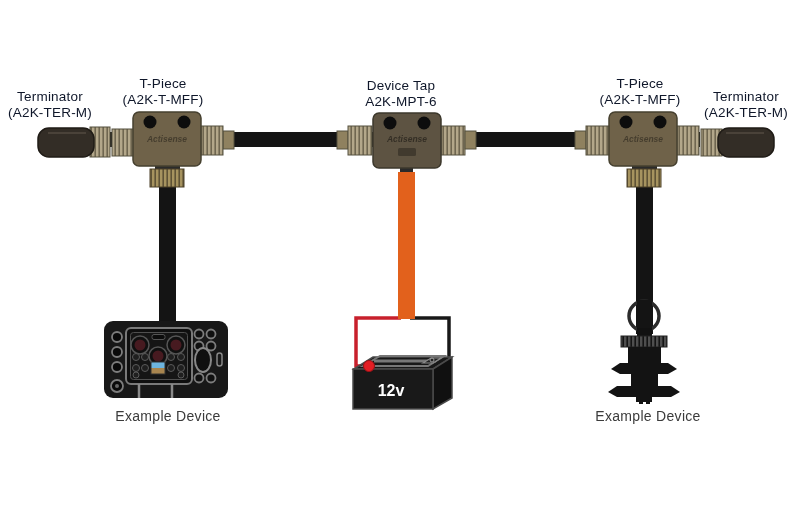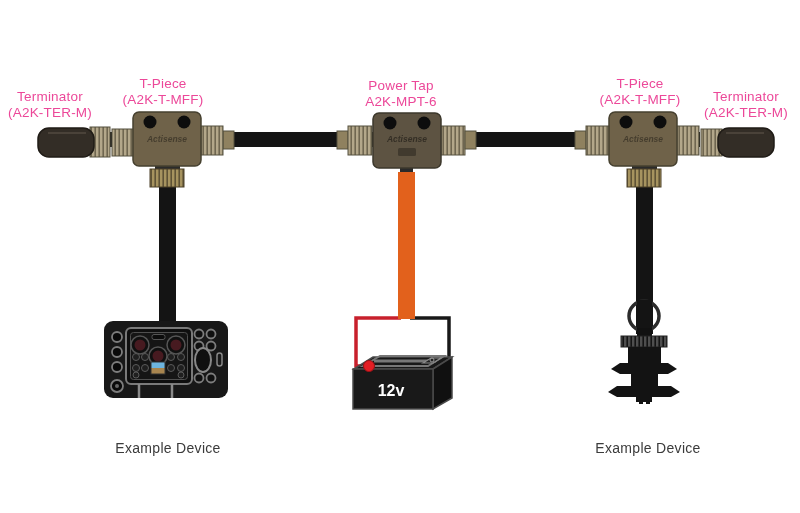--- a/index.html
+++ b/index.html
@@ -9,34 +9,33 @@
     height: 513px;
     background: #ffffff;
     font-family: "Liberation Sans", sans-serif;
     overflow: hidden;
   }
   .stage svg { position: absolute; left: 0; top: 0; }
   .lbl {
     position: absolute;
     transform: translateX(-50%);
     text-align: center;
-    color: #ec4899;
+    color: #0f172a;
     font-size: 13.5px;
     line-height: 16px;
     white-space: nowrap;
     letter-spacing: 0.2px;
   }
   .caption {
     position: absolute;
     transform: translateX(-50%);
     color: #3b3b3b;
     font-size: 14px;
     white-space: nowrap;
     letter-spacing: 0.3px;
-    margin-top: 32px;
   }
   .brand-text {
     font-family: "Liberation Sans", sans-serif;
     font-size: 8.5px;
     font-style: italic;
     font-weight: bold;
   }
   .battery-label {
     font-family: "Liberation Sans", sans-serif;
     font-size: 16px;
@@ -211,21 +210,21 @@
     <div>Terminator</div>
     <div>(A2K-TER-M)</div>
   </div>
 
   <div class="lbl" style="left:163px; top:76px;">
     <div>T-Piece</div>
     <div>(A2K-T-MFF)</div>
   </div>
 
   <div class="lbl" style="left:401px; top:78px;">
-    <div>Power Tap</div>
+    <div>Device Tap</div>
     <div>A2K-MPT-6</div>
   </div>
 
   <div class="lbl" style="left:640px; top:76px;">
     <div>T-Piece</div>
     <div>(A2K-T-MFF)</div>
   </div>
 
   <div class="lbl" style="left:746px; top:89px;">
     <div>Terminator</div>

